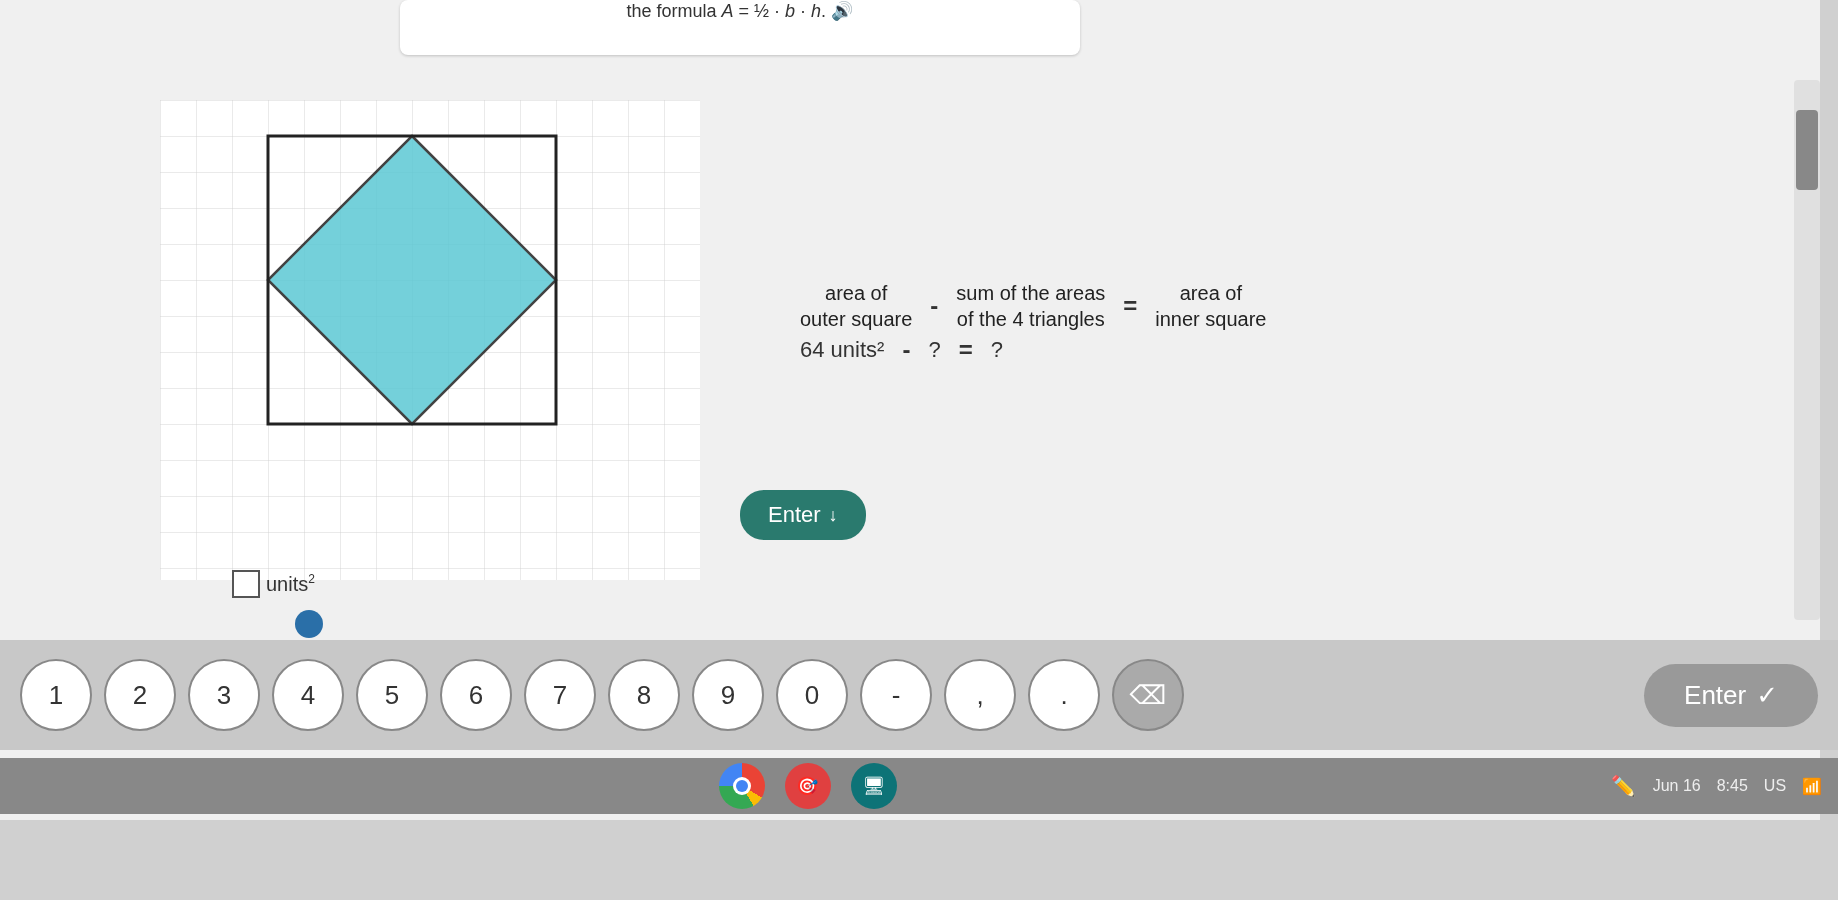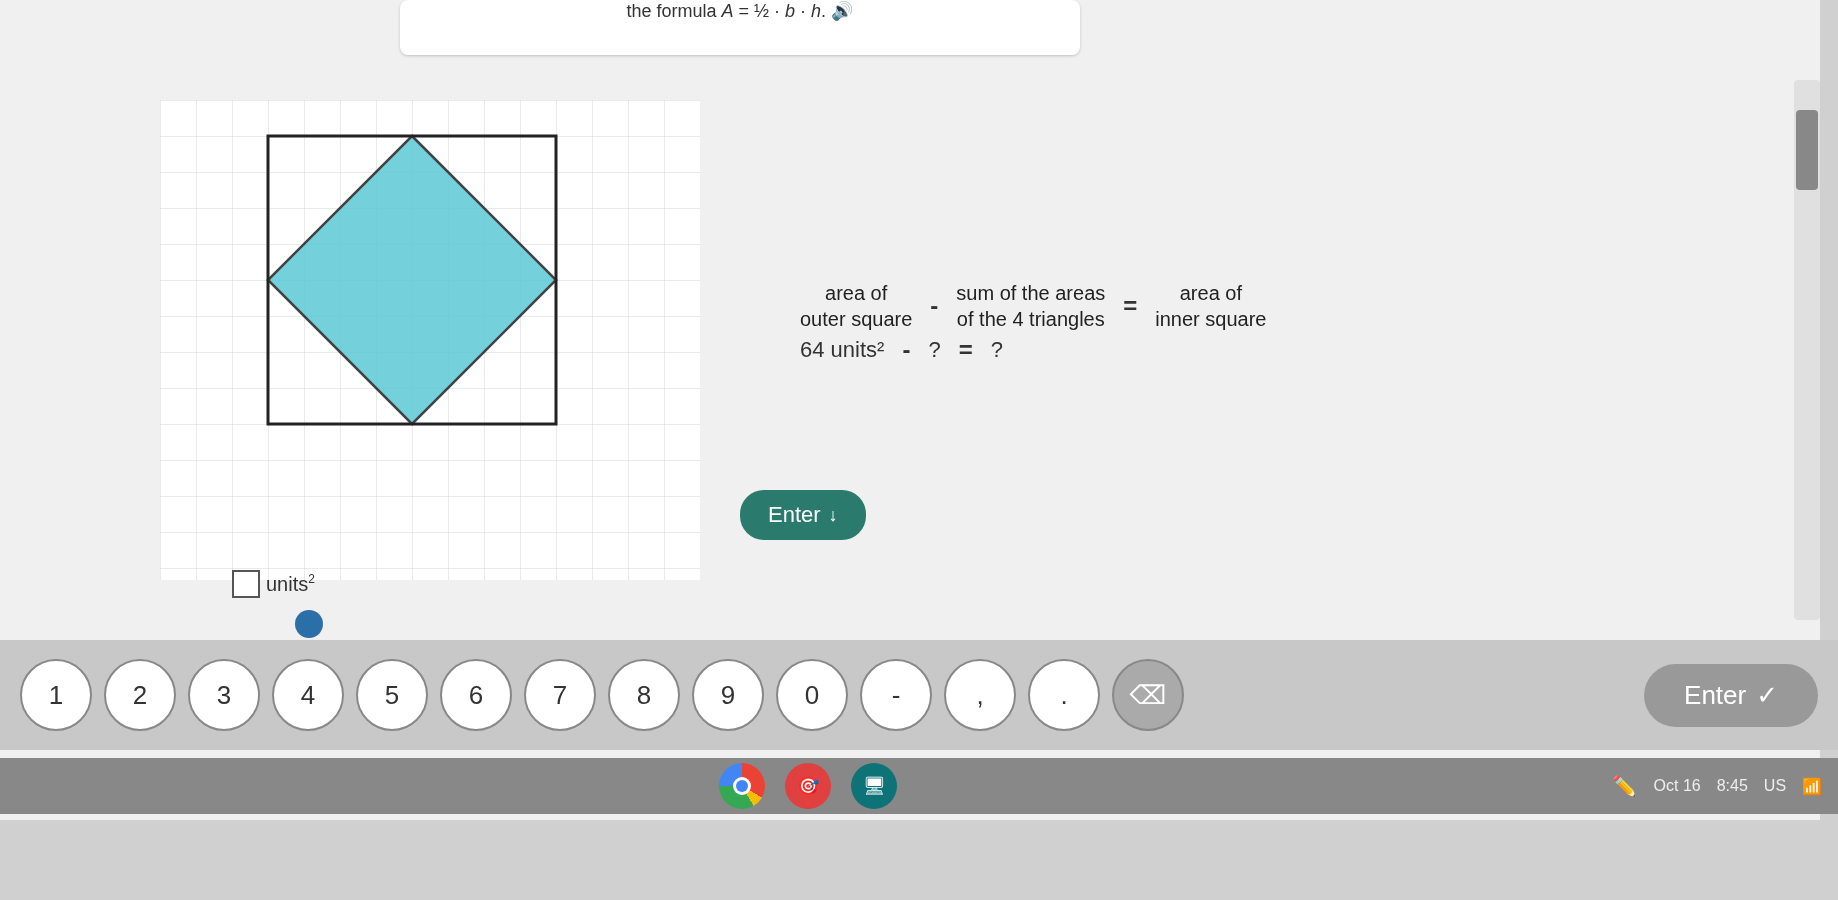--- a/index.html
+++ b/index.html
@@ -379,18 +379,18 @@
       <div style="width:18px;height:18px;border-radius:50%;background:white;position:absolute;"></div>
       <div style="width:12px;height:12px;border-radius:50%;background:#4285f4;position:absolute;"></div>
     </div>
 
     <div class="taskbar-icon app-icon-red" style="background:#e04040; border-radius:50%; color:white; font-size:18px;">🎯</div>
 
     <div class="taskbar-icon app-icon-teal" style="background:#0d7377; border-radius:50%; color:white; font-size:18px;">🖥</div>
   </div>
   <div class="taskbar-right">
     <span class="pen-icon">✏️</span>
-    <span>Oct 16</span>
+    <span>Jun 16</span>
     <span>8:45</span>
     <span>US</span>
     <span>📶</span>
   </div>
 </div>
 
 </body></html>

